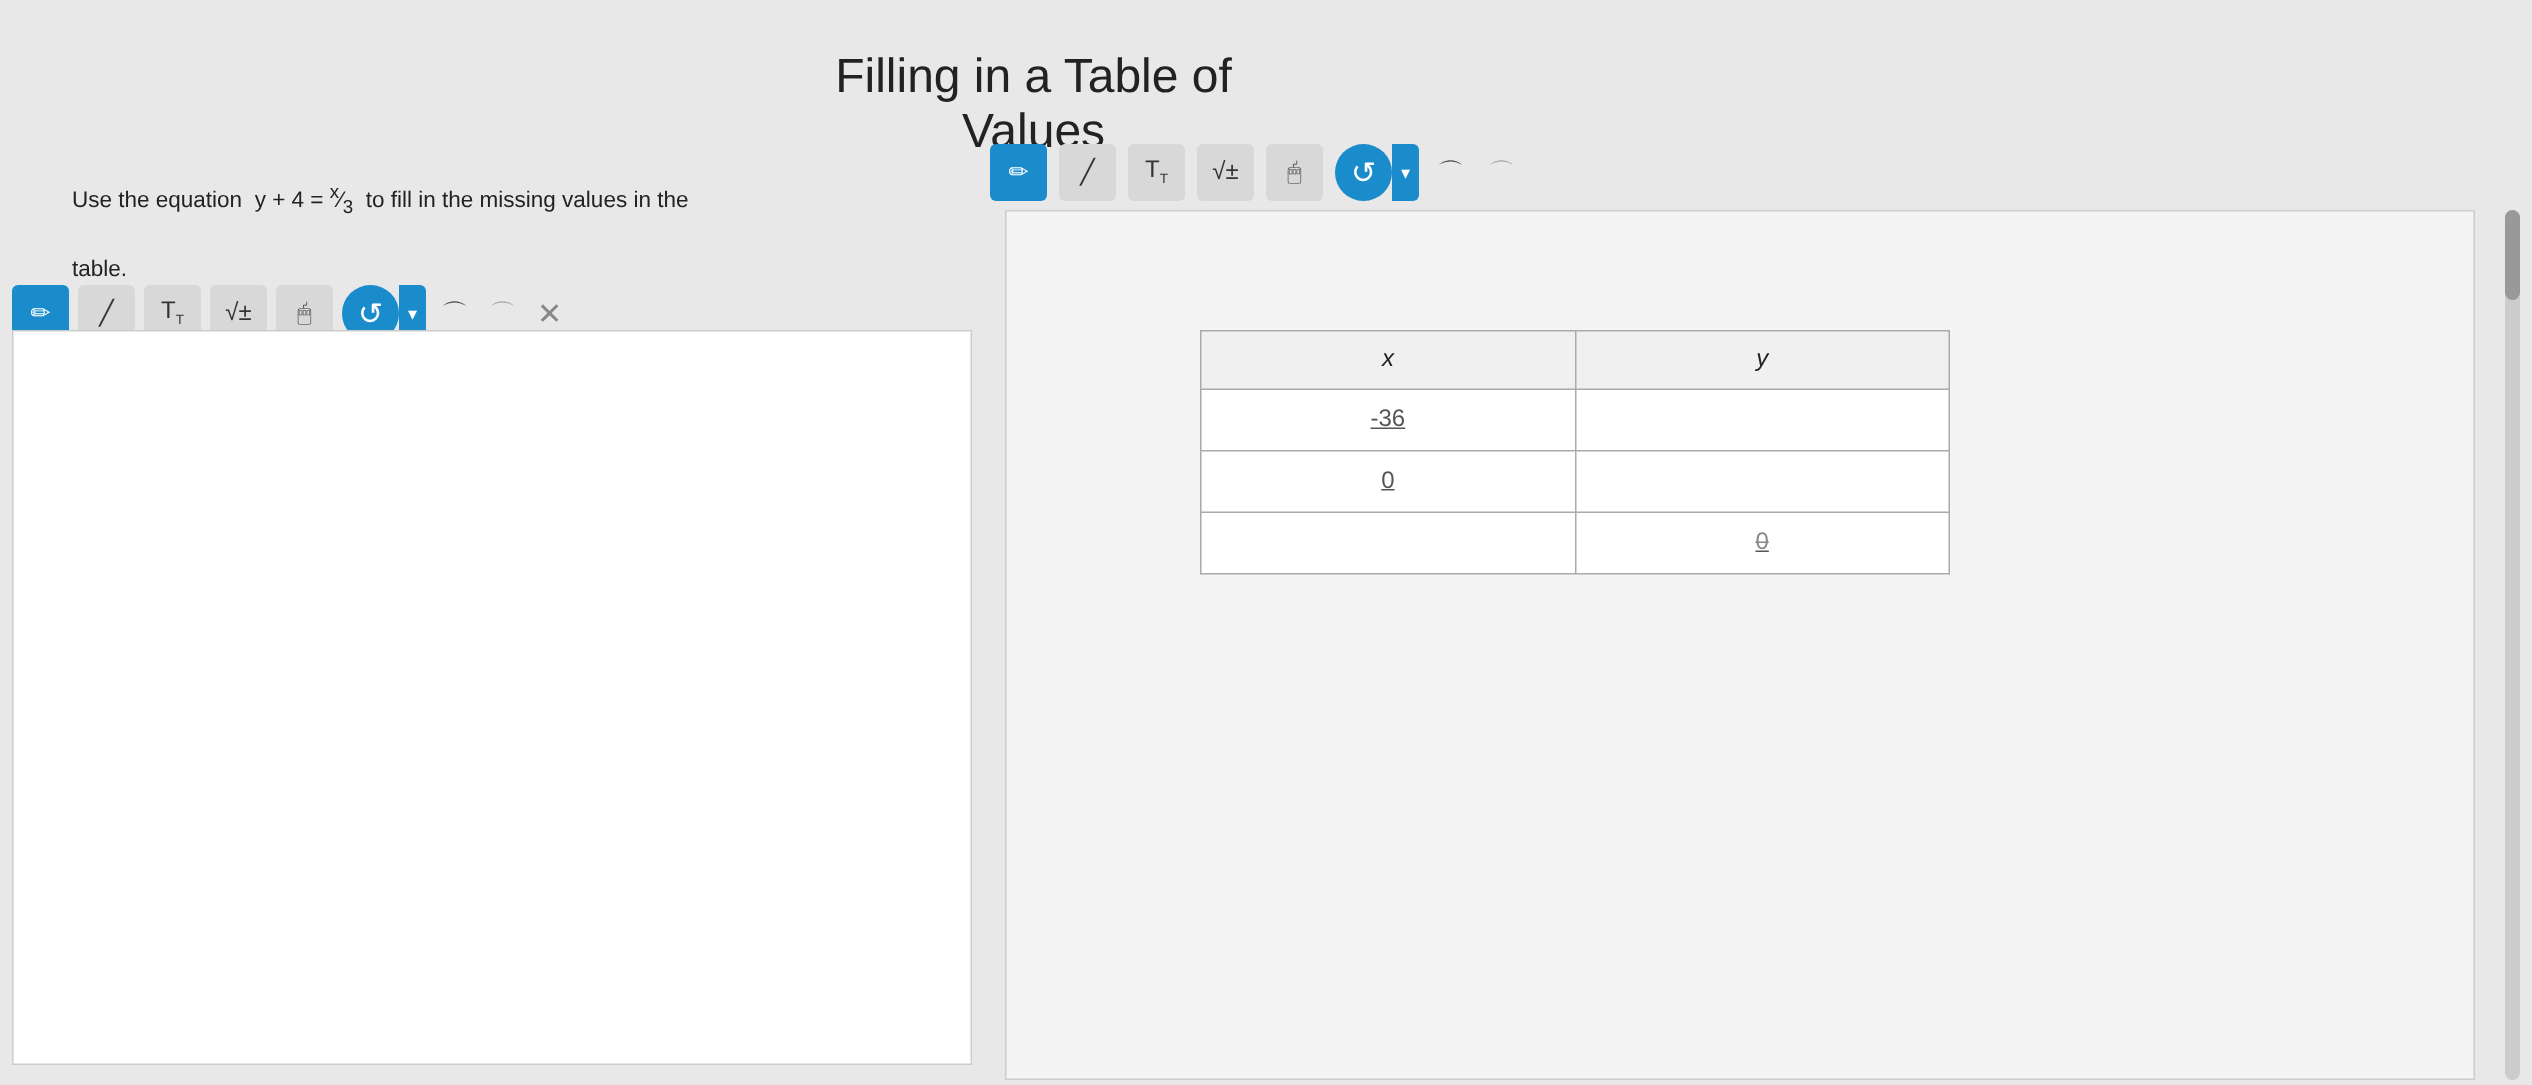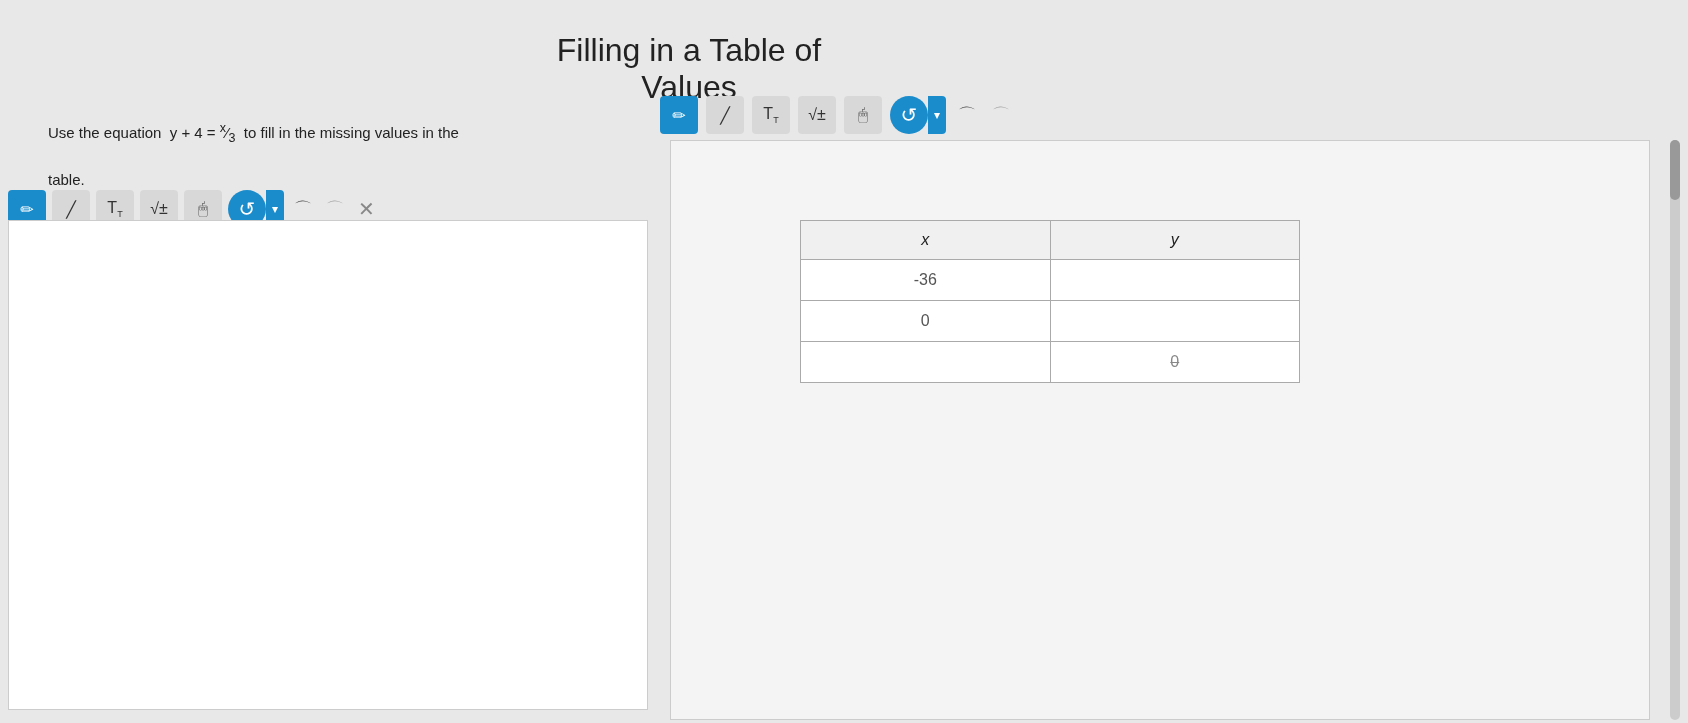--- a/index.html
+++ b/index.html
@@ -121,20 +121,21 @@
     .values-table th {
       background: #f0f0f0;
       font-weight: normal;
       font-style: italic;
       color: #222;
     }
 
     .values-table td {
       color: #555;
       height: 41px;
+      text-decoration: underline;
     }
 
     .strikethrough {
       text-decoration: line-through;
       color: #888;
     }
 
     
     .close-btn {
       position: absolute;

